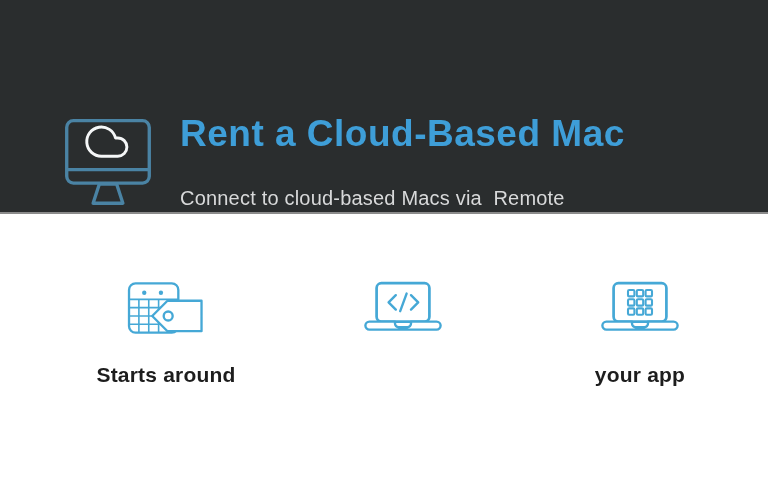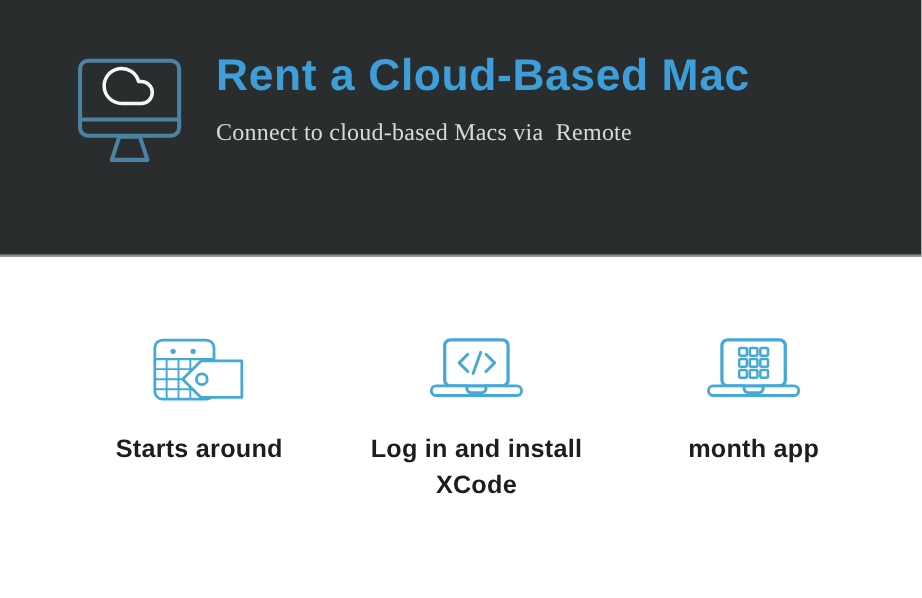--- a/index.html
+++ b/index.html
@@ -20,51 +20,51 @@
     background:var(--page-bg);
   }
   .infographic{width:768px;height:498px;display:flex;flex-direction:column;}
 
   
   .header{
     height:214px;
     background:var(--header-bg);
     border-bottom:2px solid var(--divider-gray);
     display:flex;
-    align-items:flex-start;
+    align-items:flex-end;
     padding:40px 0 0 60px;
   }
   .header-icon{width:96px;height:102px;flex:0 0 auto;}
   .header-icon svg{display:block;width:96px;height:102px;}
   .header-text{margin-left:24px;padding-top:2px;}
   .page-title{
     color:var(--title-blue);
     font-size:37px;
     font-weight:700;
     letter-spacing:0.5px;
     line-height:1.15;
   }
-  .page-subtitle{margin-top:12px;font-family:Liberation Serif, serif;}
+  .page-subtitle{margin-top:28px;}
   .subtitle-line{
     display:block;
     color:var(--subtitle-gray);
     font-size:20px;
     line-height:28px;
     font-weight:400;
     letter-spacing:0.2px;
     white-space:pre-wrap;
   }
 
   
   .features-row{
     flex:1;
     display:flex;
     justify-content:space-between;
     align-items:flex-start;
-    padding:64px 40px 0 66px;
+    padding:64px 28px 0 66px;
     background:var(--page-bg);
   }
   .feature{
     width:200px;
     display:flex;
     flex-direction:column;
     align-items:center;
     text-align:center;
   }
   .feature-icon{height:60px;display:flex;align-items:center;justify-content:center;}
@@ -145,24 +145,20 @@
 
           <rect x="22" y="4" width="66" height="48" rx="6" stroke="var(--icon-blue)" stroke-width="3.4"></rect>
 
           <path d="M13 52 H45 v2.5 a4.5 4.5 0 0 0 4.5 4.5 h11 a4.5 4.5 0 0 0 4.5-4.5 V52 H97 a5 5 0 0 1 5 5 a5 5 0 0 1 -5 5 H13 a5 5 0 0 1 -5-5 a5 5 0 0 1 5-5 Z" fill="#ffffff" stroke="var(--icon-blue)" stroke-width="3" stroke-linejoin="round"></path>
 
           <path d="M46 19 L37 28 L46 37" stroke="var(--icon-blue)" stroke-width="3" stroke-linecap="round" stroke-linejoin="round"></path>
           <path d="M51.5 39 L59.5 17" stroke="var(--icon-blue)" stroke-width="3" stroke-linecap="round"></path>
           <path d="M65 19 L74 28 L65 37" stroke="var(--icon-blue)" stroke-width="3" stroke-linecap="round" stroke-linejoin="round"></path>
         </svg>
       </div>
-      <div class="feature-label">
-        <span>Log in and install</span>
-        <span>XCode</span>
-      </div>
     </div>
 
     <div class="feature">
       <div class="feature-icon">
         <svg width="88" height="56" viewBox="0 0 110 70" fill="none">
 
           <rect x="22" y="4" width="66" height="48" rx="6" stroke="var(--icon-blue)" stroke-width="3.4"></rect>
 
           <path d="M13 52 H45 v2.5 a4.5 4.5 0 0 0 4.5 4.5 h11 a4.5 4.5 0 0 0 4.5-4.5 V52 H97 a5 5 0 0 1 5 5 a5 5 0 0 1 -5 5 H13 a5 5 0 0 1 -5-5 a5 5 0 0 1 5-5 Z" fill="#ffffff" stroke="var(--icon-blue)" stroke-width="3" stroke-linejoin="round"></path>
 
@@ -171,18 +167,18 @@
           <rect x="62" y="12.5" width="8" height="8" rx="1.5" stroke="var(--icon-blue)" stroke-width="2.6"></rect>
           <rect x="40" y="24" width="8" height="8" rx="1.5" stroke="var(--icon-blue)" stroke-width="2.6"></rect>
           <rect x="51" y="24" width="8" height="8" rx="1.5" stroke="var(--icon-blue)" stroke-width="2.6"></rect>
           <rect x="62" y="24" width="8" height="8" rx="1.5" stroke="var(--icon-blue)" stroke-width="2.6"></rect>
           <rect x="40" y="35.5" width="8" height="8" rx="1.5" stroke="var(--icon-blue)" stroke-width="2.6"></rect>
           <rect x="51" y="35.5" width="8" height="8" rx="1.5" stroke="var(--icon-blue)" stroke-width="2.6"></rect>
           <rect x="62" y="35.5" width="8" height="8" rx="1.5" stroke="var(--icon-blue)" stroke-width="2.6"></rect>
         </svg>
       </div>
       <div class="feature-label">
-        <span>month app</span>
+        <span>your app</span>
       </div>
     </div>
 
   </div>
 </div>
 
 </body></html>

